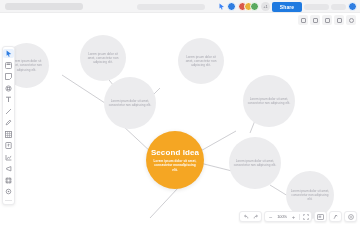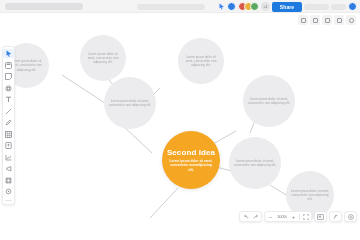--- a/index.html
+++ b/index.html
@@ -172,21 +172,21 @@
   </div>
 
   <div class="node sub" style="left:229px; top:124px; width:52px; height:52px;">
     <div class="body">Lorem ipsum dolor sit amet, consectetur non adipiscing elit.</div>
   </div>
 
   <div class="node sub" style="left:286px; top:158px; width:48px; height:48px;">
     <div class="body">Lorem ipsum dolor sit amet, consectetur non adipiscing elit.</div>
   </div>
 
-  <div class="node center" style="left:162px; top:118px; width:58px; height:58px;">
+  <div class="node center" style="left:146px; top:118px; width:58px; height:58px;">
     <div class="title">Second Idea</div>
     <div class="body">Lorem ipsum dolor sit amet, consectetur monadipiscing elit.</div>
   </div>
 
 </div>
 
 <div class="topbar">
   <div class="doc-title" title=""></div>
   <div class="top-center" title=""></div>
 

